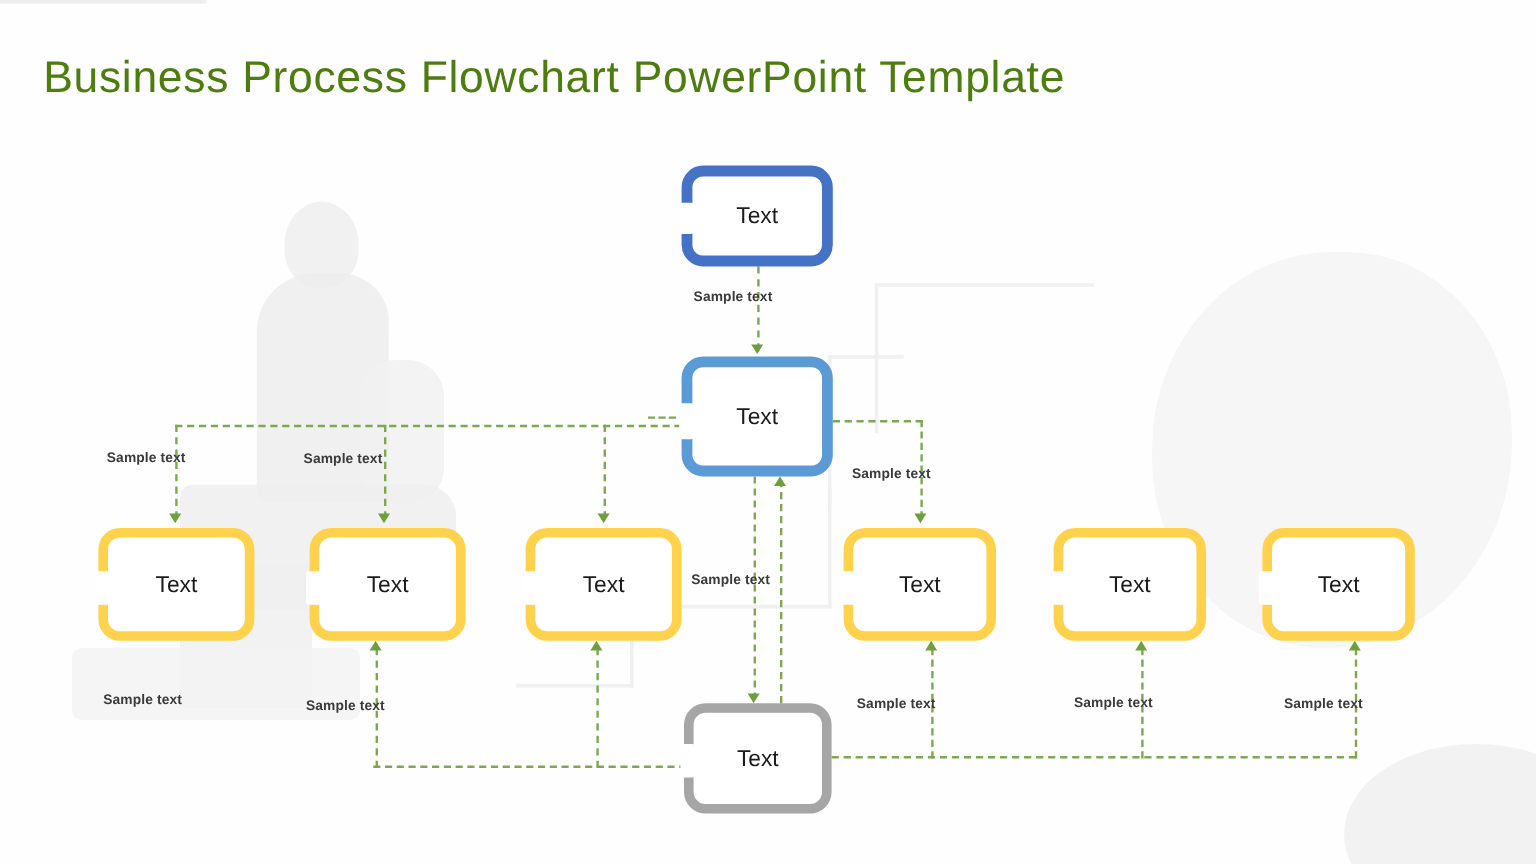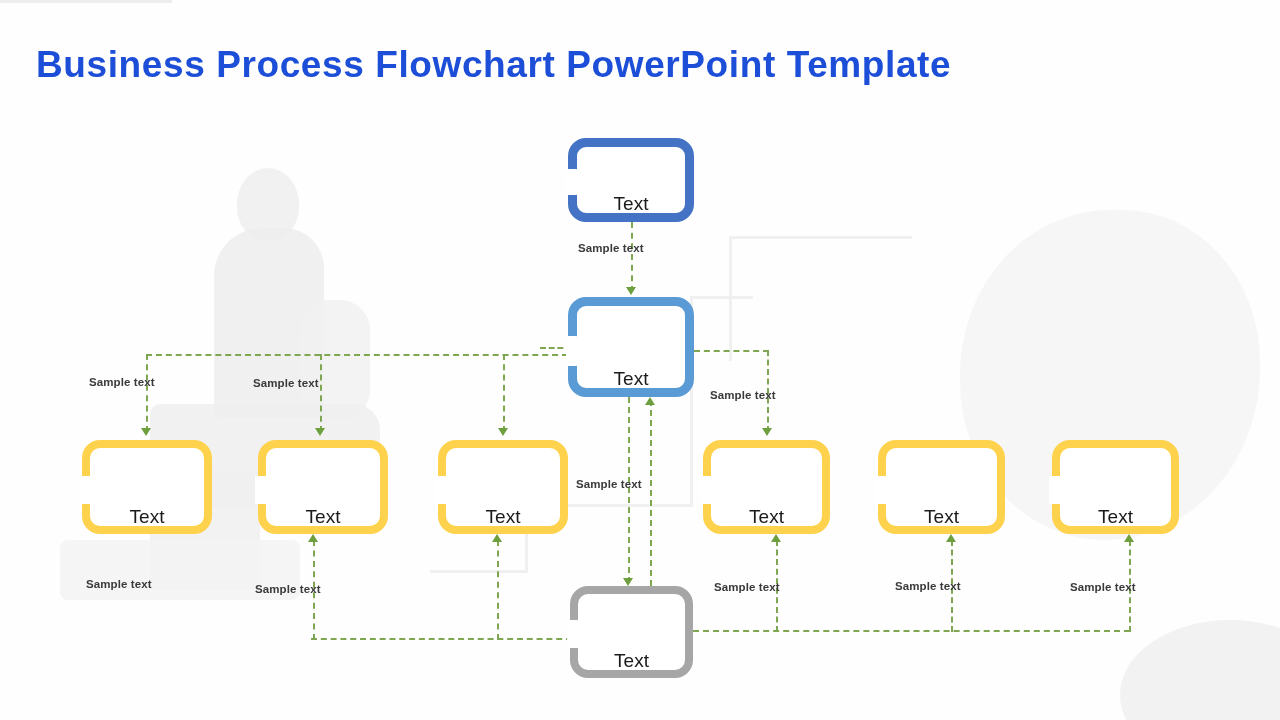--- a/index.html
+++ b/index.html
@@ -38,35 +38,35 @@
   .wm-step2{left:690px;top:296px;width:60px;height:122px;border-right:none;border-bottom:none;}
   .wm-step3{left:520px;top:408px;width:170px;height:96px;border-left:none;border-top:none;border-radius:0 0 0 0;}
   .wm-step4{left:430px;top:440px;width:95px;height:130px;border-left:none;border-top:none;}
   .wm-bar{left:80px;top:594px;width:172px;height:3px;background:#ededed;border:none;}
 
   
   .page-title{
     position:absolute;left:36px;top:44px;
     font-size:37px;
     letter-spacing:.6px;
-    color:#1d4ed8;
+    color:#4d7c0f;
     white-space:nowrap;
-    font-weight:700;
+    font-weight:400;
   }
 
   
   
   .node{
     position:absolute;
     box-sizing:border-box;
     background:#ffffff;
     border-style:solid;
     border-radius:18px;
     display:flex;
-    align-items:flex-end;
+    align-items:center;
     justify-content:center;
   }
   .node .node-label{
     font-size:19px;
     color:#1b1b1b;
     line-height:1;
     user-select:none;
   }
   .node .notch{
     position:absolute;

